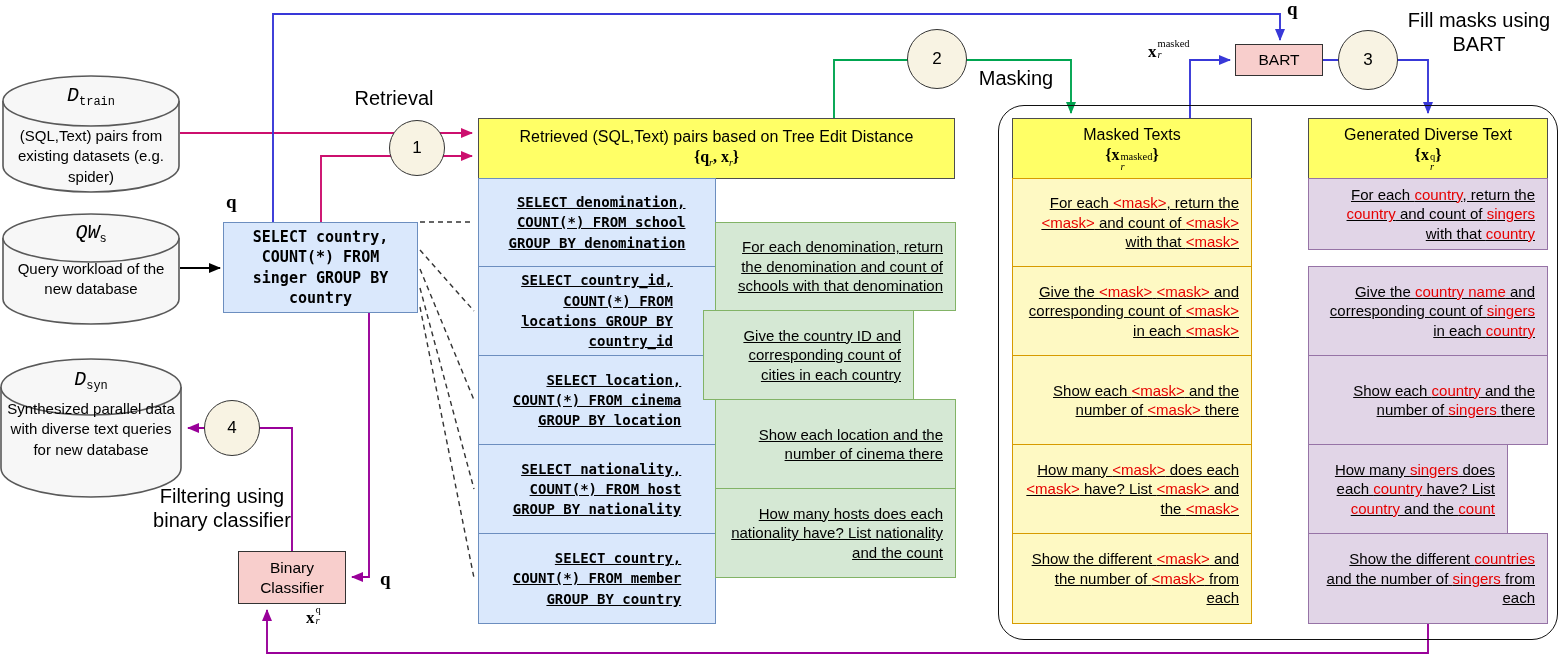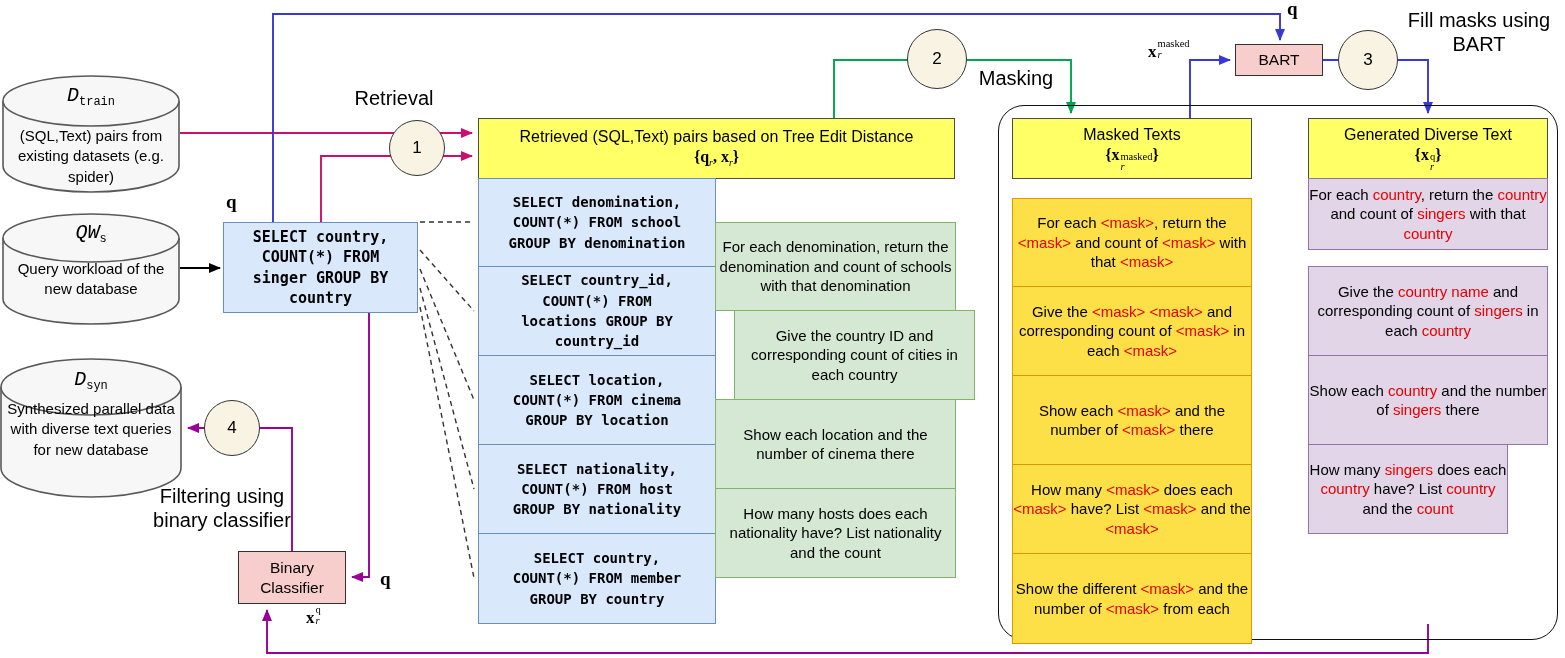--- a/index.html
+++ b/index.html
@@ -5,26 +5,26 @@
   html,body{margin:0;padding:0;background:#ffffff;}
   .stage{position:relative;width:1565px;height:658px;background:#ffffff;overflow:hidden;
          font-family:"Liberation Sans","DejaVu Sans",sans-serif;color:#000;}
   .wires{position:absolute;left:0;top:0;width:1565px;height:658px;z-index:1;}
   .abs{position:absolute;box-sizing:border-box;}
   .z2{z-index:2;} .z3{z-index:3;}
 
   
   .hdr{background:#ffff66;border:1.6px solid #4d4d4d;display:flex;flex-direction:column;
        align-items:center;justify-content:center;text-align:center;font-size:16px;line-height:1.25;}
-  .cell{display:flex;align-items:center;justify-content:center;text-align:center;
-        padding:4px 0;font-size:15px;line-height:1.3;}
+  .cell{display:flex;align-items:center;justify-content:center;text-align:right;
+        padding:4px 12px;font-size:15px;line-height:1.3;text-decoration:underline;}
   .sqlcell{background:#dae8fc;border:1.6px solid #6c8ebf;font-family:"DejaVu Sans Mono",monospace;
            font-weight:bold;font-size:14px;line-height:1.45;white-space:pre-line;}
   .txtcell{background:#d5e8d4;border:1.6px solid #82b366;margin-top:44px;}
-  .maskcell{background:#fde047;border:1.6px solid #d79b00;margin-top:20px;}
+  .maskcell{background:#fef9c3;border:1.6px solid #d79b00;}
   .gencell{background:#e1d5e7;border:1.6px solid #9673a6;}
   .pinkbox{background:#f8cecc;border:1.6px solid #333;display:flex;align-items:center;
            justify-content:center;text-align:center;font-size:15.5px;line-height:1.25;}
   .querybox{background:#dae8fc;border:1.6px solid #6c8ebf;display:flex;align-items:center;
             justify-content:center;text-align:center;font-family:"DejaVu Sans Mono",monospace;
             font-weight:bold;font-size:15px;line-height:1.35;white-space:pre-line;}
   .roundbox{border:1.7px solid #111;border-radius:26px;background:transparent;}
 
   
   .step{border-radius:50%;background:#f8f3e3;border:1.6px solid #333;display:flex;
@@ -146,21 +146,21 @@
 COUNT(*) FROM cinema
 GROUP BY location</div>
   <div class="abs z2 cell sqlcell" style="left:478px;top:444px;width:238px;height:90px">SELECT nationality,
 COUNT(*) FROM host
 GROUP BY nationality</div>
   <div class="abs z2 cell sqlcell" style="left:478px;top:533px;width:238px;height:91px">SELECT country,
 COUNT(*) FROM member
 GROUP BY country</div>
 
   <div class="abs z2 cell txtcell" style="left:715px;top:178px;width:241px;height:89px">For each denomination, return the denomination and count of schools with that denomination</div>
-  <div class="abs z2 cell txtcell" style="left:734px;top:266px;width:241px;height:90px">Give the country ID and corresponding count of cities in each country</div>
+  <div class="abs z2 cell txtcell" style="left:703px;top:266px;width:211px;height:90px">Give the country ID and corresponding count of cities in each country</div>
   <div class="abs z2 cell txtcell" style="left:715px;top:355px;width:241px;height:90px">Show each location and the number of cinema there</div>
   <div class="abs z2 cell txtcell" style="left:715px;top:444px;width:241px;height:90px">How many hosts does each nationality have? List nationality and the count</div>
 
   <div class="abs z2 roundbox" style="left:998px;top:105px;width:560px;height:535px"></div>
 
   <div class="abs z3 hdr" style="left:1012px;top:118px;width:240px;height:61px">
     <div>Masked Texts</div>
     <div class="subtitle">{<span>x</span><span class="hstack">
           <span class="st-sup">masked</span>
           <span class="st-sub">r</span>
@@ -194,20 +194,23 @@
     </div>
   <div class="abs z3 cell gencell" style="left:1308px;top:266px;width:240px;height:90px">
       <span><span>Give the </span><span class="seg-red">country name</span><span> and corresponding count of </span><span class="seg-red">singers</span><span> in each </span><span class="seg-red">country</span></span>
     </div>
   <div class="abs z3 cell gencell" style="left:1308px;top:355px;width:240px;height:90px">
       <span><span>Show each </span><span class="seg-red">country</span><span> and the number of </span><span class="seg-red">singers</span><span> there</span></span>
     </div>
   <div class="abs z3 cell gencell" style="left:1308px;top:444px;width:200px;height:90px">
       <span><span>How many </span><span class="seg-red">singers</span><span> does each </span><span class="seg-red">country</span><span> have? List </span><span class="seg-red">country</span><span> and the </span><span class="seg-red">count</span></span>
     </div>
+  <div class="abs z3 cell gencell" style="left:1308px;top:533px;width:240px;height:91px">
+      <span><span>Show the different </span><span class="seg-red">countries</span><span> and the number of </span><span class="seg-red">singers</span><span> from each</span></span>
+    </div>
 
   <div class="abs z3 pinkbox" style="left:1235px;top:44px;width:88px;height:32px">BART</div>
   <div class="abs z3 pinkbox" style="left:238px;top:551px;width:108px;height:53px;white-space:pre-line">Binary
 Classifier</div>
 
   <div class="abs z3 step" style="left:389px;top:120px;width:56px;height:56px">1</div>
   <div class="abs z3 step" style="left:907px;top:29px;width:60px;height:60px">2</div>
   <div class="abs z3 step" style="left:1338px;top:30px;width:60px;height:60px">3</div>
   <div class="abs z3 step" style="left:204px;top:400px;width:56px;height:56px">4</div>
 

